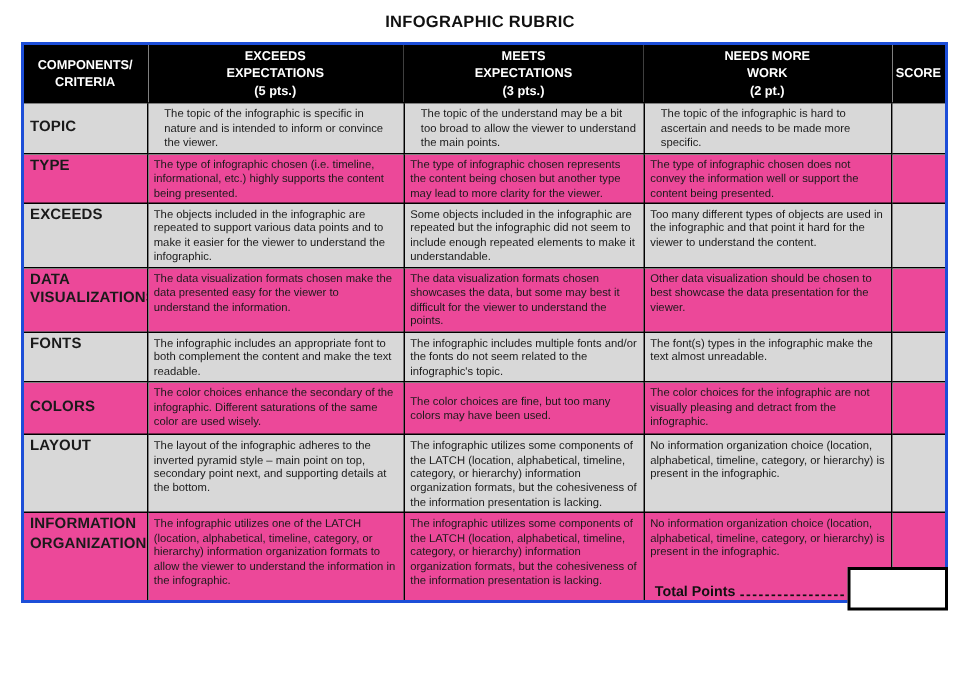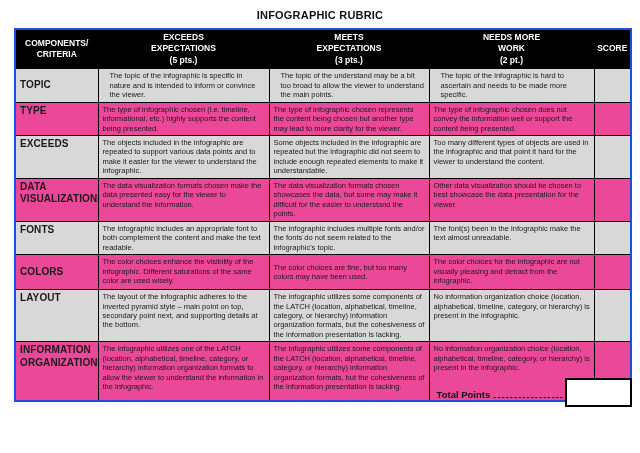--- a/index.html
+++ b/index.html
@@ -147,34 +147,34 @@
       <tr class="shaded r-objects">
         <td class="label">EXCEEDS</td>
         <td>The objects included in the infographic are repeated to support various data points and to make it easier for the viewer to understand the infographic.</td>
         <td>Some objects included in the infographic are repeated but the infographic did not seem to include enough repeated elements to make it understandable.</td>
         <td>Too many different types of objects are used in the infographic and that point it hard for the viewer to understand the content.</td>
         <td></td>
       </tr>
       <tr class="r-datavis">
         <td class="label">DATA VISUALIZATIONS</td>
         <td>The data visualization formats chosen make the data presented easy for the viewer to understand the information.</td>
-        <td>The data visualization formats chosen showcases the data, but some may make it difficult for the easier to understand the points.</td>
+        <td>The data visualization formats chosen showcases the data, but some may best it difficult for the viewer to understand the points.</td>
         <td>Other data visualization should be chosen to best showcase the data presentation for the viewer.</td>
         <td></td>
       </tr>
       <tr class="shaded r-fonts">
         <td class="label">FONTS</td>
         <td>The infographic includes an appropriate font to both complement the content and make the text readable.</td>
         <td>The infographic includes multiple fonts and/or the fonts do not seem related to the infographic's topic.</td>
-        <td>The font(s) been in the infographic make the text almost unreadable.</td>
+        <td>The font(s) types in the infographic make the text almost unreadable.</td>
         <td></td>
       </tr>
       <tr class="r-colors">
         <td class="label v-mid">COLORS</td>
-        <td>The color choices enhance the visibility of the infographic. Different saturations of the same color are used wisely.</td>
+        <td>The color choices enhance the secondary of the infographic. Different saturations of the same color are used wisely.</td>
         <td class="v-mid">The color choices are fine, but too many colors may have been used.</td>
         <td>The color choices for the infographic are not visually pleasing and detract from the infographic.</td>
         <td></td>
       </tr>
       <tr class="shaded r-layout">
         <td class="label">LAYOUT</td>
         <td>The layout of the infographic adheres to the inverted pyramid style – main point on top, secondary point next, and supporting details at the bottom.</td>
         <td>The infographic utilizes some components of the LATCH (location, alphabetical, timeline, category, or hierarchy) information organization formats, but the cohesiveness of the information presentation is lacking.</td>
         <td>No information organization choice (location, alphabetical, timeline, category, or hierarchy) is present in the infographic.</td>
         <td></td>

